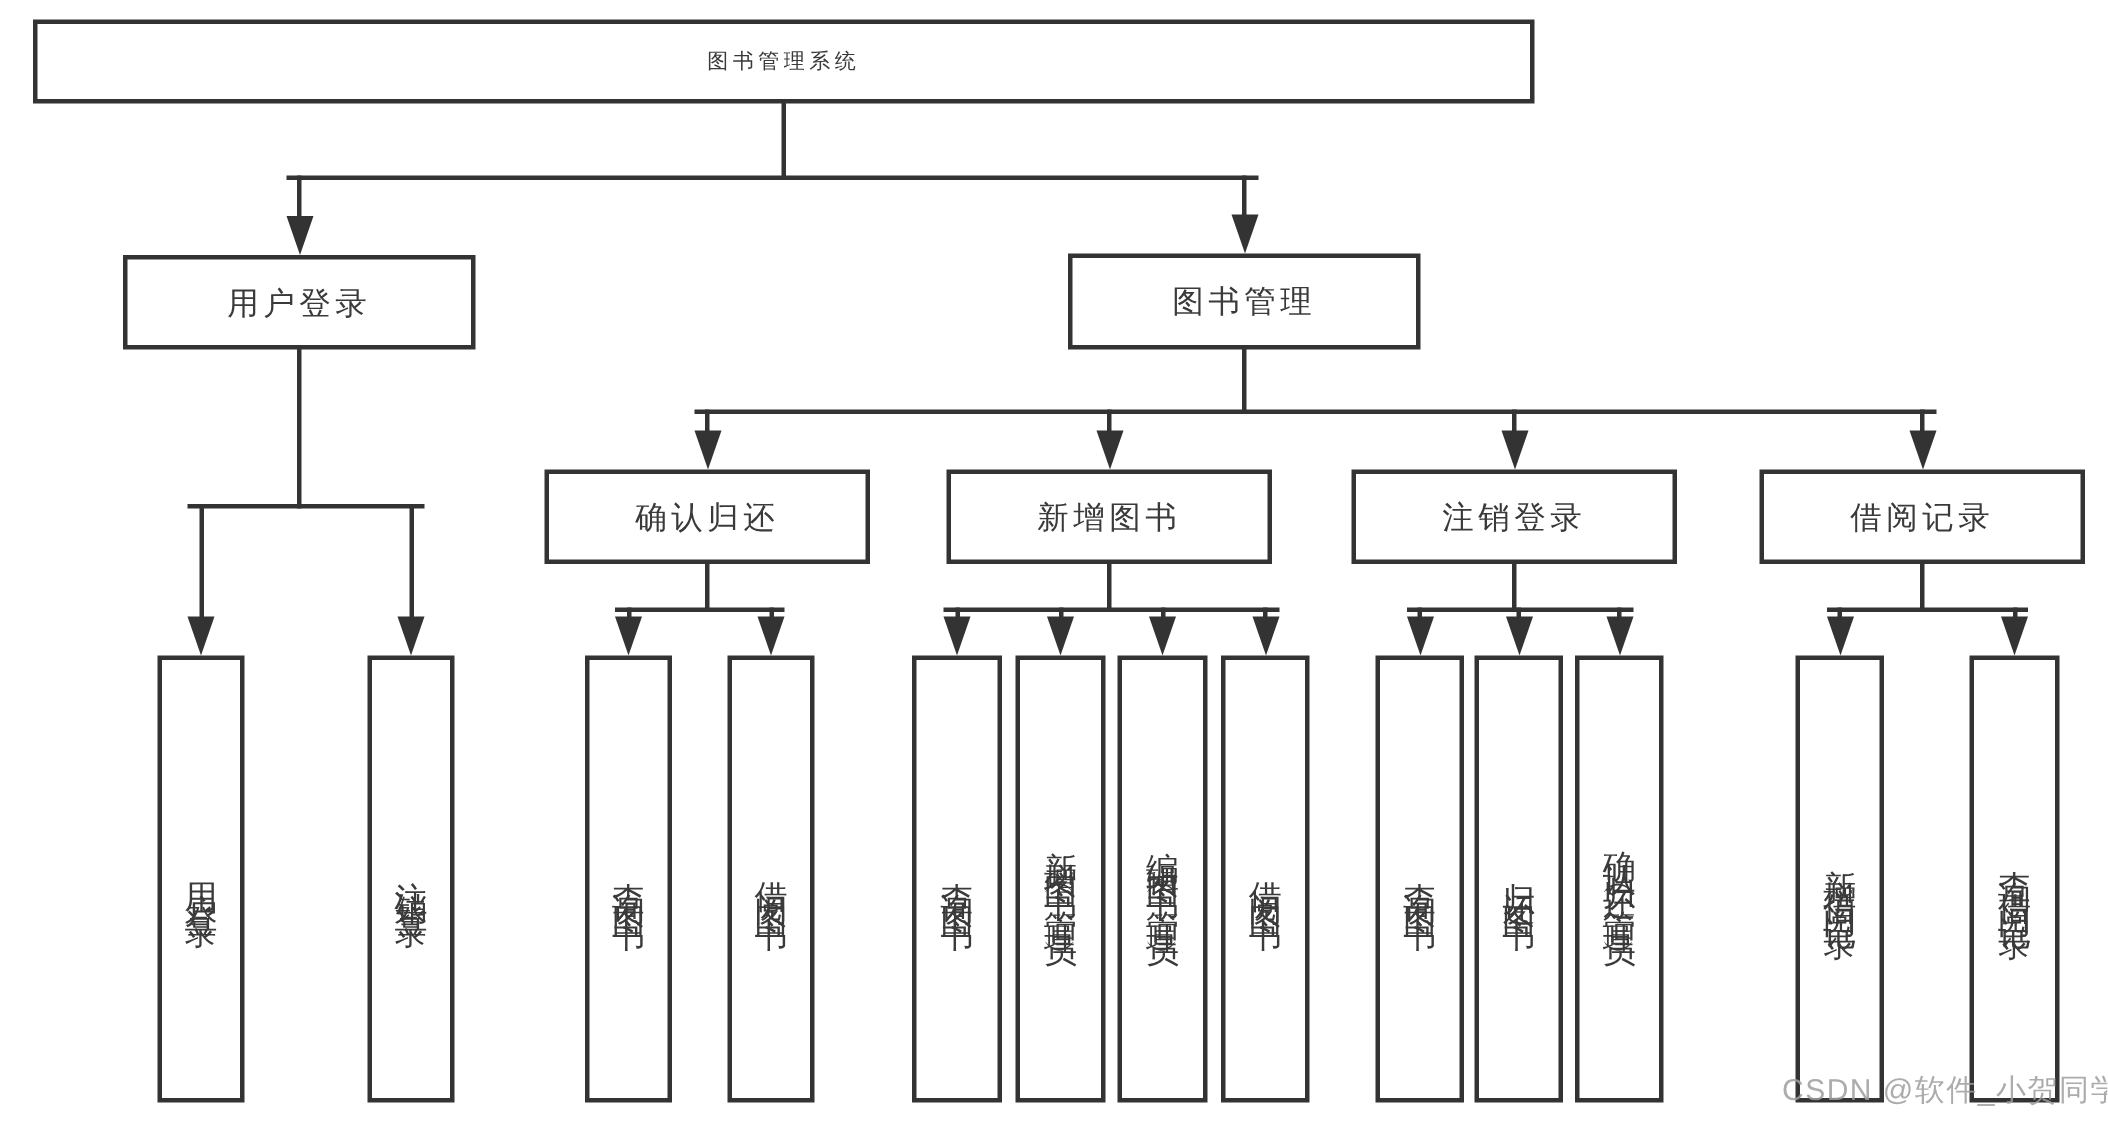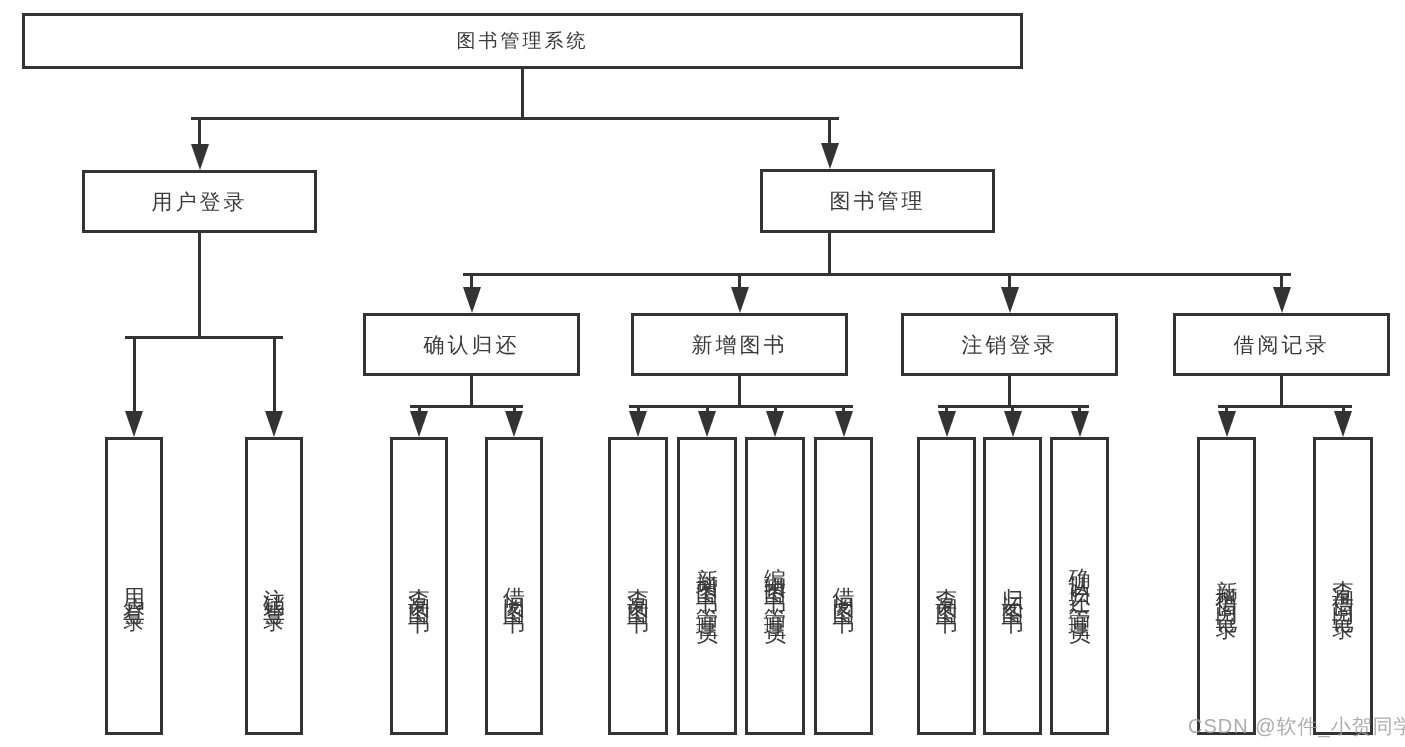--- a/index.html
+++ b/index.html
@@ -21,21 +21,21 @@
     background: var(--bg, #ffffff);
     border: 3px solid var(--line, #333333);
     color: var(--text, #3a3a3a);
     display: flex;
     align-items: center;
     justify-content: center;
     font-size: 21px;
     letter-spacing: 3px;
     white-space: nowrap;
   }
-  .node.root { font-size: 19px; }
+  .node.root { font-size: 14px; }
   .node.vertical {
     font-size: 22px;
     white-space: normal;
   }
   .node.vertical .lbl {
     writing-mode: vertical-rl;
     text-orientation: mixed;
     letter-spacing: 8px;
     line-height: 1;
   }
@@ -67,21 +67,21 @@
 <body>
 
 <div class="canvas" style="--line: #333333; --text: #3a3a3a; --bg: #ffffff; --wm: #9e9e9e;">
   <div class="watermark">CSDN @软件_小贺同学</div>
 <div class="node root" style="left: 22px; top: 13px; width: 1001px; height: 56px;">
       <span class="lbl">图书管理系统</span>
     </div>
     <div class="node" style="left: 82px; top: 170px; width: 235px; height: 63px;">
       <span class="lbl">用户登录</span>
     </div>
-    <div class="node" style="left: 712px; top: 169px; width: 235px; height: 64px; margin-left: 48px;">
+    <div class="node" style="left: 712px; top: 169px; width: 235px; height: 64px;">
       <span class="lbl">图书管理</span>
     </div>
     <div class="node" style="left: 363px; top: 313px; width: 217px; height: 63px;">
       <span class="lbl">确认归还</span>
     </div>
     <div class="node" style="left: 631px; top: 313px; width: 217px; height: 63px;">
       <span class="lbl">新增图书</span>
     </div>
     <div class="node" style="left: 901px; top: 313px; width: 217px; height: 63px;">
       <span class="lbl">注销登录</span>

